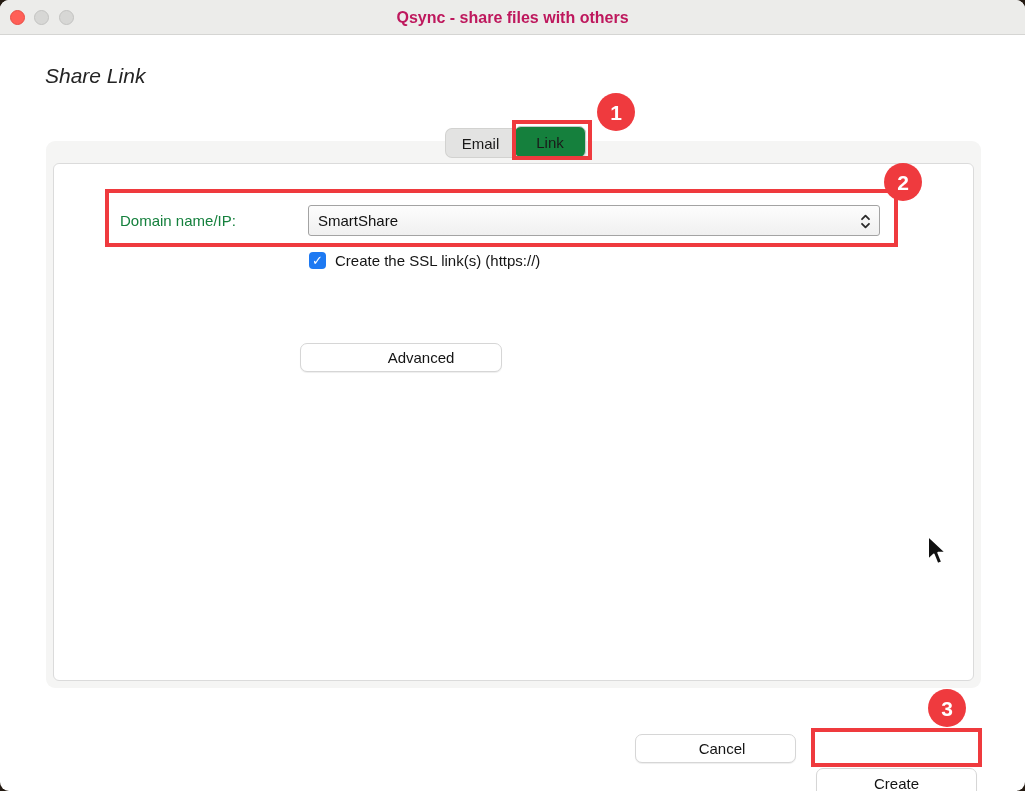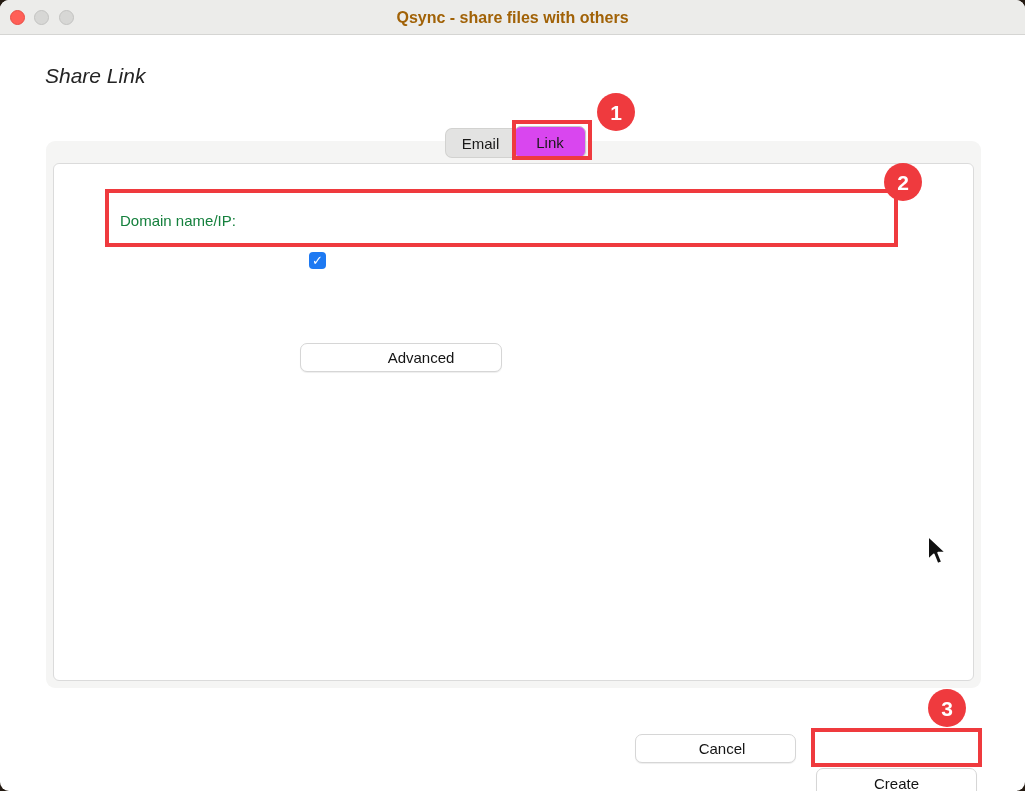--- a/index.html
+++ b/index.html
@@ -9,21 +9,21 @@
     font-family:"Liberation Sans","DejaVu Sans",sans-serif;
     -webkit-font-smoothing:antialiased;
   }
   
   .titlebar{
     position:absolute;left:0;top:0;width:100%;height:34px;
     background:#ececea;border-bottom:1px solid #d5d5d3;
   }
   .titlebar .title{
     position:absolute;left:0;right:0;top:0;height:34px;line-height:35px;
-    text-align:center;font-size:16px;font-weight:bold;color:#a16207;
+    text-align:center;font-size:16px;font-weight:bold;color:#be185d;
   }
   .light{position:absolute;top:10px;width:15px;height:15px;border-radius:50%;}
   .light.close{left:10px;background:#ff5f57;border:1px solid #e84d44;box-sizing:border-box;}
   .light.min{left:34px;background:#d7d7d5;border:1px solid #c3c3c1;box-sizing:border-box;}
   .light.max{left:59px;background:#d7d7d5;border:1px solid #c3c3c1;box-sizing:border-box;}
   
   .page-heading{position:absolute;left:45px;top:64px;font-size:21px;color:#242424;font-style:italic;}
   
   .panel{
     position:absolute;left:46px;top:141px;width:935px;height:547px;
@@ -38,21 +38,21 @@
     position:absolute;box-sizing:border-box;text-align:center;
     font-size:15px;color:#1a1a1a;cursor:default;
   }
   .tab-email{
     left:445px;top:128px;width:70px;height:30px;line-height:29px;
     background:#e3e3e2;border:1px solid #d2d2d0;border-right:none;
     border-radius:7px 0 0 7px;
   }
   .tab-link{
     left:514px;top:126px;width:72px;height:32px;line-height:31px;
-    background:#d946ef;border:1px solid #c9c9c9;border-radius:7px;
+    background:#15803d;border:1px solid #c9c9c9;border-radius:7px;
     box-shadow:0 1px 2px rgba(0,0,0,0.12);
   }
   
   .domain-label{position:absolute;left:120px;top:212px;font-size:15px;color:#15803d;}
   .select{
     position:absolute;left:308px;top:205px;width:572px;height:31px;box-sizing:border-box;
     background:linear-gradient(#fdfdfd,#f0f0f0);
     border:1px solid #a3a3a3;border-radius:3px;
   }
   .select .select-value{
@@ -106,24 +106,34 @@
   <div class="page-heading">Share Link</div>
 
   <div class="panel">
     <div class="panel-inner"></div>
   </div>
 
   <div class="tab tab-email">Email</div>
   <div class="tab tab-link">Link</div>
 
   <div class="domain-label">Domain name/IP:</div>
+  <div class="select">
+    <span class="select-value">SmartShare</span>
+    <span class="chev">
+      <svg width="11" height="17" viewBox="0 0 11 17">
+        <path d="M2 6.2 L5.5 2.6 L9 6.2" fill="none" stroke="#2c2c2c" stroke-width="1.8" stroke-linecap="round" stroke-linejoin="round"></path>
+        <path d="M2 10.8 L5.5 14.4 L9 10.8" fill="none" stroke="#2c2c2c" stroke-width="1.8" stroke-linecap="round" stroke-linejoin="round"></path>
+      </svg>
+    </span>
+  </div>
 
   <div class="checkbox">
     <span>✓</span>
   </div>
+  <div class="ssl-label">Create the SSL link(s) (https://)</div>
 
   <div class="btn btn-advanced">Advanced</div>
 
   <div class="btn btn-cancel">Cancel</div>
   <div class="btn btn-create">Create</div>
 
   <div class="ann-rect ann-rect-1"></div>
   <div class="ann-rect ann-rect-2"></div>
   <div class="ann-rect ann-rect-3"></div>
   <div class="ann-circle ann-circle-1">1</div>

